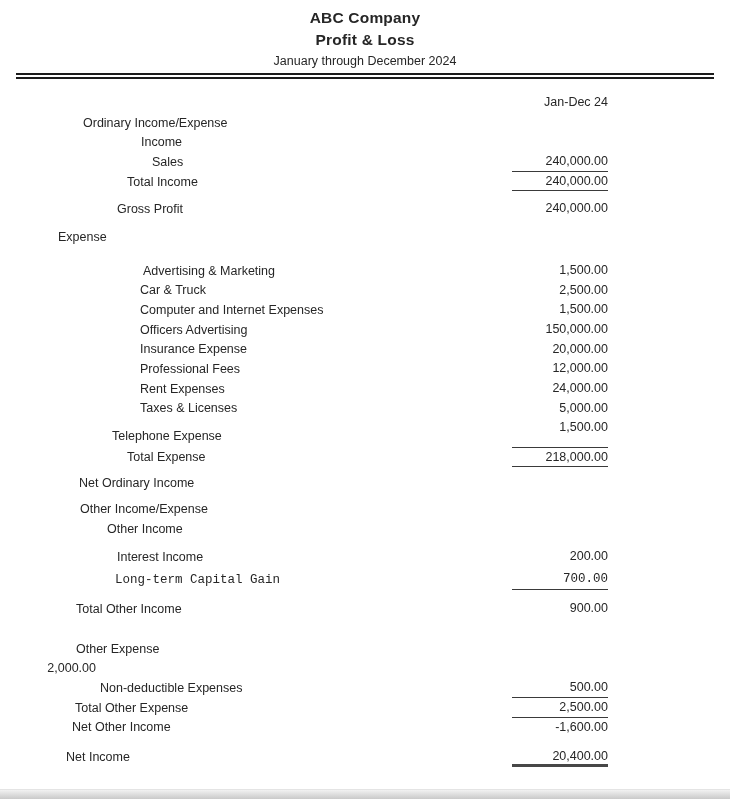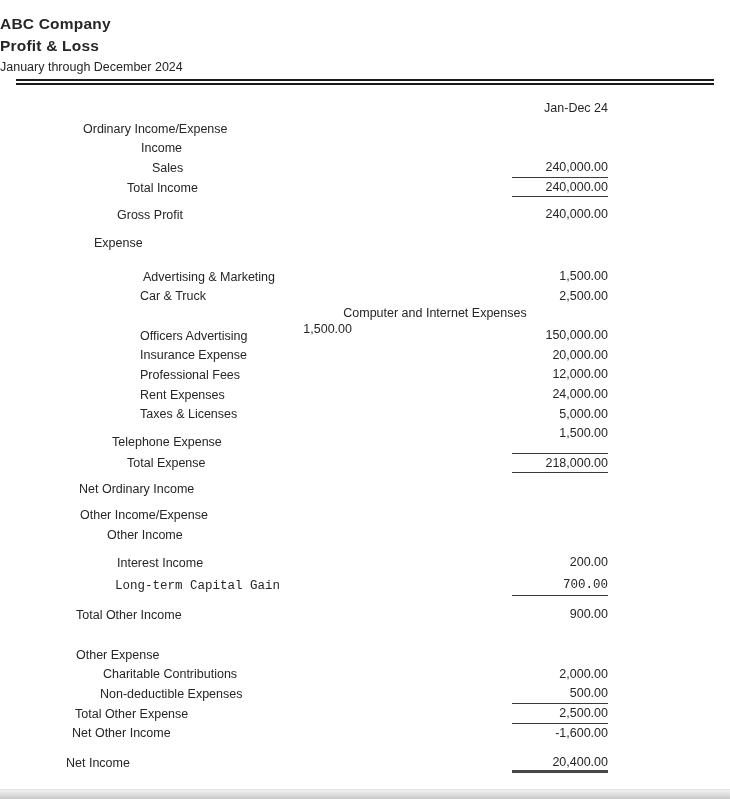--- a/index.html
+++ b/index.html
@@ -12,21 +12,21 @@
   html, body { margin: 0; padding: 0; }
   body {
     width: 730px; height: 799px;
     background: #ffffff;
     font-family: "Liberation Sans", sans-serif;
     color: var(--text);
     overflow: hidden;
   }
   .page { position: relative; width: 730px; height: 799px; }
 
-  .hdr { padding-top: 13px; }
+  .hdr { text-align: center; padding-top: 7px; }
   .company { font-size: 15.5px; font-weight: 700; line-height: 21px; letter-spacing: .2px; }
   .title   { font-size: 15.5px; font-weight: 700; line-height: 23px; letter-spacing: .2px; }
   .period  { font-size: 12.5px; line-height: 20px; }
 
   .rule {
     margin: 2px 16px 0 16px;
     height: 2px;
     border-top: 2px solid var(--rule);
     border-bottom: 2px solid var(--rule);
   }
@@ -94,32 +94,32 @@
   </div>
       <div class="row" style="margin-top: 0px;">
     <div class="label" style="padding-left: 127px;">Total Income</div>
     <div class="value u-single">240,000.00</div>
   </div>
       <div class="row" style="margin-top: 8px;">
     <div class="label" style="padding-left: 117px;">Gross Profit</div>
     <div class="value">240,000.00</div>
   </div>
       <div class="row" style="margin-top: 8px;">
-    <div class="label" style="padding-left: 94px;">Expense</div>
+    <div class="label" style="padding-left: 58px;">Expense</div>
     <div class="value"></div>
   </div>
       <div class="row" style="margin-top: 14px;">
     <div class="label" style="padding-left: 143px;">Advertising &amp; Marketing</div>
     <div class="value">1,500.00</div>
   </div>
       <div class="row" style="margin-top: 0px;">
     <div class="label" style="padding-left: 140px;">Car &amp; Truck</div>
     <div class="value">2,500.00</div>
   </div>
-      <div class="row" style="margin-top: 0px; flex-direction: column;">
+      <div class="row" style="margin-top: 0px;">
     <div class="label" style="padding-left: 140px;">Computer and Internet Expenses</div>
     <div class="value">1,500.00</div>
   </div>
       <div class="row" style="margin-top: 0px;">
     <div class="label" style="padding-left: 140px;">Officers Advertising</div>
     <div class="value">150,000.00</div>
   </div>
       <div class="row" style="margin-top: 0px;">
     <div class="label" style="padding-left: 140px;">Insurance Expense</div>
     <div class="value">20,000.00</div>
@@ -166,21 +166,20 @@
   </div>
       <div class="row" style="margin-top: 9px;">
     <div class="label" style="padding-left: 76px;">Total Other Income</div>
     <div class="value">900.00</div>
   </div>
       <div class="row" style="margin-top: 20px;">
     <div class="label" style="padding-left: 76px;">Other Expense</div>
     <div class="value"></div>
   </div>
       <div class="row" style="margin-top: 0px;">
-    <div class="label" style="padding-left: 103px;">Charitable Contributions</div>
     <div class="value">2,000.00</div>
   </div>
       <div class="row" style="margin-top: 0px;">
     <div class="label" style="padding-left: 100px;">Non-deductible Expenses</div>
     <div class="value u-single">500.00</div>
   </div>
       <div class="row" style="margin-top: 0px; justify-content: space-between;">
     <div class="label" style="padding-left: 75px;">Total Other Expense</div>
     <div class="value u-single">2,500.00</div>
   </div>

